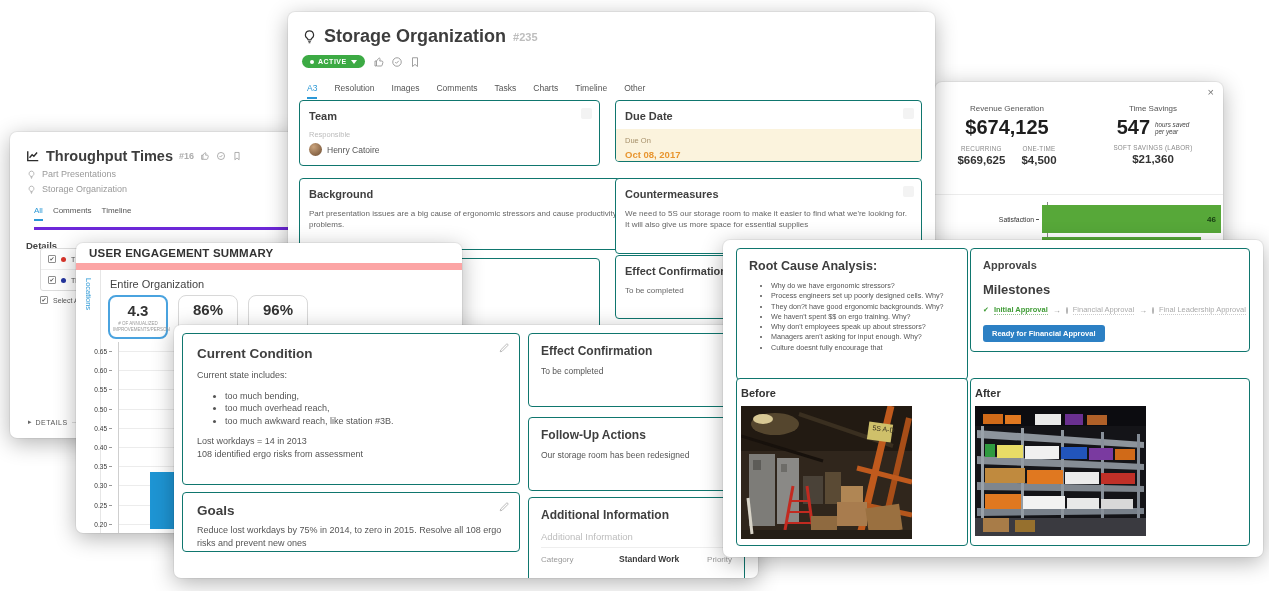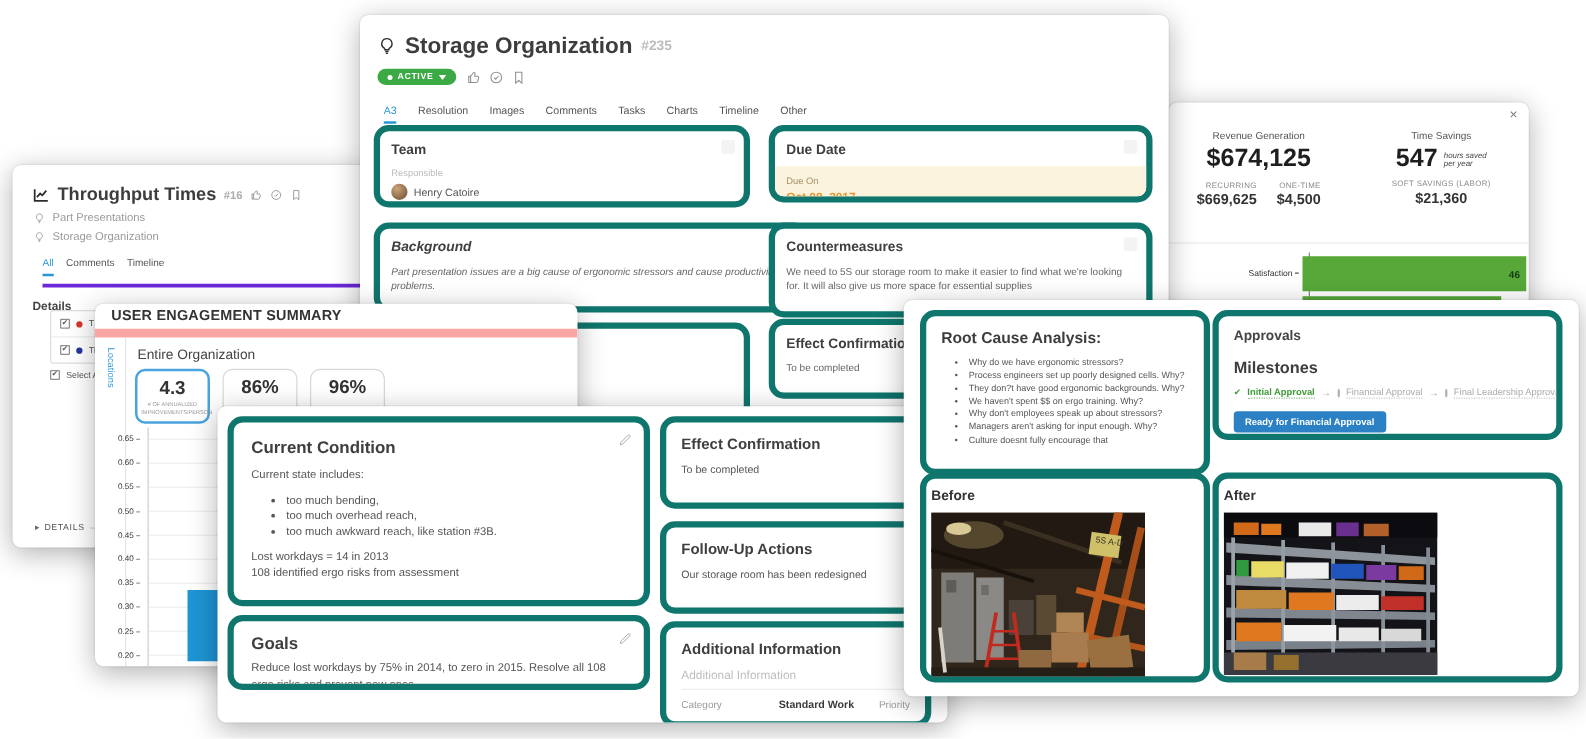--- a/index.html
+++ b/index.html
@@ -3,21 +3,21 @@
 <meta charset="utf-8">
 <style>
   * { box-sizing: border-box; margin: 0; padding: 0; }
   html,body { background:#fff; }
   body { font-family: "Liberation Sans", sans-serif; color:#444; }
   #stage { position:relative; width:1269px; height:591px; overflow:hidden; background:#fff; }
 
   .win { position:absolute; background:#fff; border-radius:7px;
          box-shadow:0 5px 22px rgba(0,0,0,.30), 0 0 0 1px rgba(0,0,0,.05); overflow:hidden; }
 
-  .card { position:absolute; background:#fff; border:5px solid #0f766e; border-radius:12px; overflow:hidden; }
+  .card { position:absolute; background:#fff; border:1px solid #0f766e; border-radius:4px; overflow:hidden; }
   .card-h { font-size:11px; font-weight:700; color:#3f3f3f; }
   .edit-ph { position:absolute; top:7px; right:7px; width:11px; height:11px; background:#f3f3f3; border-radius:2px; }
   .pencil { position:absolute; top:8px; right:9px; color:#aaa; }
 
   .ic { display:inline-block; vertical-align:middle; }
 
   
   #win-storage { left:288px; top:12px; width:647px; height:330px; z-index:2; }
   .s-head { display:flex; align-items:center; gap:7px; margin:14px 0 0 14px; }
   .s-title { font-size:18px; font-weight:700; color:#3d3d3d; }
@@ -83,21 +83,21 @@
             background-image:repeating-linear-gradient(to bottom, #ececec 0 1px, transparent 1px 19.2px);
             background-position:0 9px; }
   .e-bar { position:absolute; left:74px; top:229px; width:28px; height:57px; background:#1e95d4; }
 
   
   #win-stats { left:935px; top:82px; width:288px; height:260px; z-index:1; }
   .x-close { position:absolute; top:4px; right:9px; font-size:11px; color:#777; }
   .stat-block { position:absolute; text-align:center; }
   .sb-label { font-size:8px; color:#555; }
   .sb-total { font-size:20px; font-weight:800; color:#1e1e1e; margin-top:3px; }
-  .sb-subrow { display:flex; justify-content:center; gap:16px; margin-top:6px;text-align:right; }
+  .sb-subrow { display:flex; justify-content:center; gap:16px; margin-top:6px; }
   .sb-sl { font-size:6.3px; color:#8a8a8a; letter-spacing:.3px; }
   .sb-sv { font-size:11.5px; font-weight:700; color:#333; margin-top:2px; }
   .hours-row { display:flex; justify-content:center; align-items:center; gap:5px; margin-top:3px; }
   .hours { font-size:20px; font-weight:800; color:#1e1e1e; }
   .hours-cap { font-size:6.3px; font-style:italic; color:#444; text-align:left; line-height:7px; }
   .st-div { position:absolute; left:0; right:0; top:112px; border-top:1px solid #ececec; }
   .hbar-row { position:absolute; left:0; display:flex; align-items:center; }
   .hbar-label { width:106px; text-align:right; font-size:6.8px; color:#333; padding-right:2px; }
   .hbar-label::after { content:""; display:inline-block; width:3px; border-top:1px solid #555; margin-left:2px; vertical-align:middle; }
   .hbar-axis { position:absolute; left:112px; top:120px; height:64px; border-left:1px solid #888; }
@@ -330,21 +330,21 @@
 
     <div class="card" style="left:327px; top:88px; width:307px; height:62px; padding:9px 0 0 0;">
       <div class="card-h" style="padding-left:9px;">Due Date</div>
       <span class="edit-ph"></span>
       <div class="due-body">
         <div class="due-on">Due On</div>
         <div class="due-date">Oct 08, 2017</div>
       </div>
     </div>
 
-    <div class="card" style="left:11px; top:166px; width:348px; height:72px; padding:9px;font-style:italic;">
+    <div class="card" style="left:11px; top:166px; width:348px; height:72px; padding:9px;">
       <div class="card-h">Background</div>
       <span class="edit-ph"></span>
       <div class="body-t">Part presentation issues are a big cause of ergonomic stressors and cause productivity problems.</div>
     </div>
 
     <div class="card" style="left:327px; top:166px; width:307px; height:76px; padding:9px;">
       <div class="card-h">Countermeasures</div>
       <span class="edit-ph"></span>
       <div class="body-t">We need to 5S our storage room to make it easier to find what we're looking for. It will also give us more space for essential supplies</div>
     </div>

